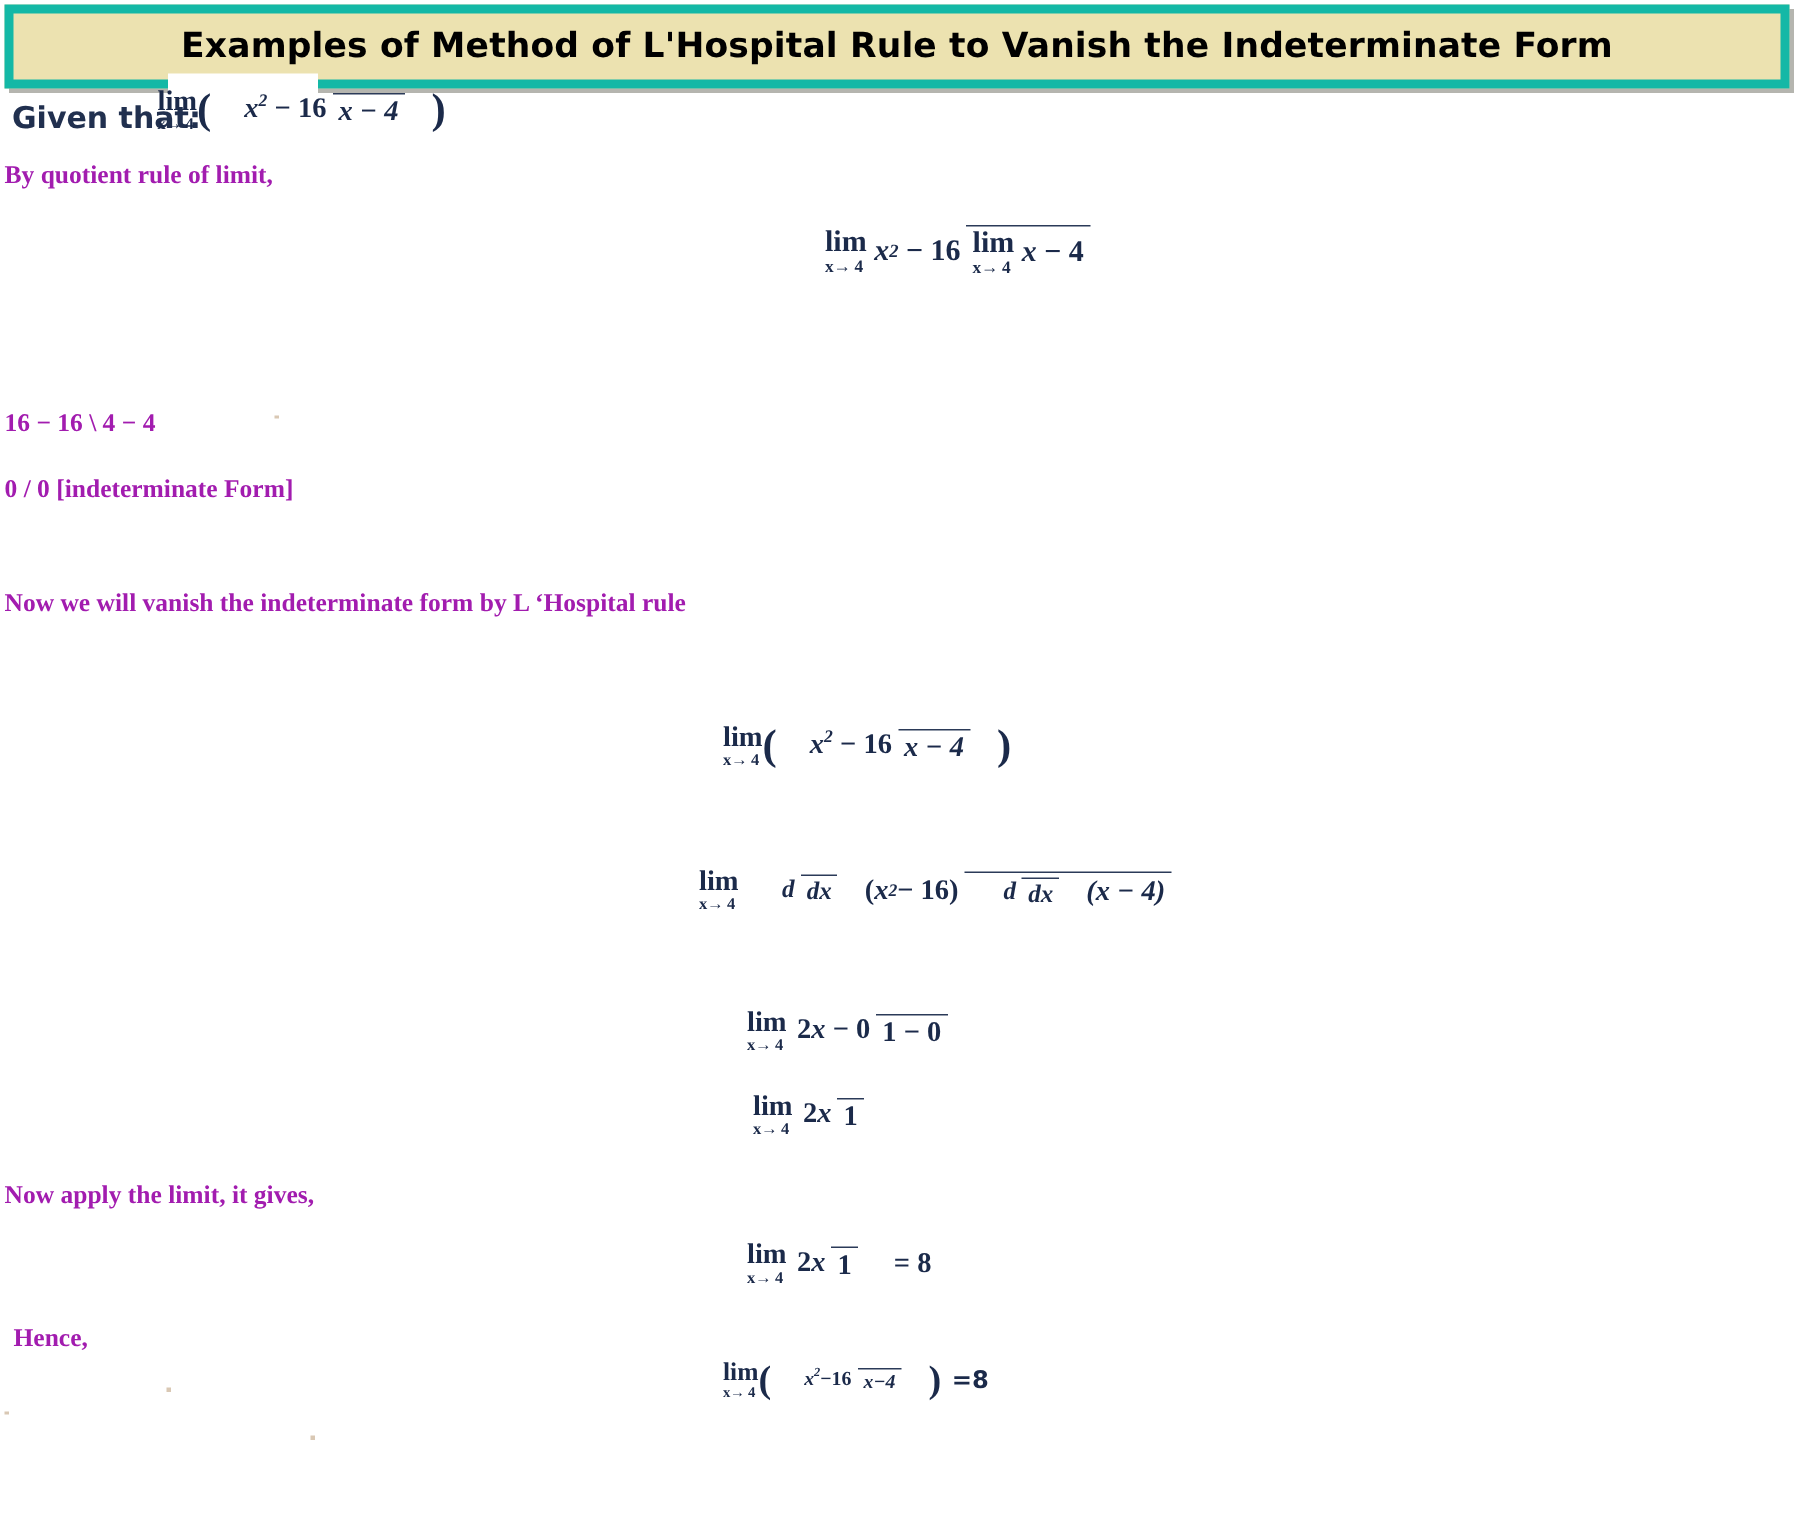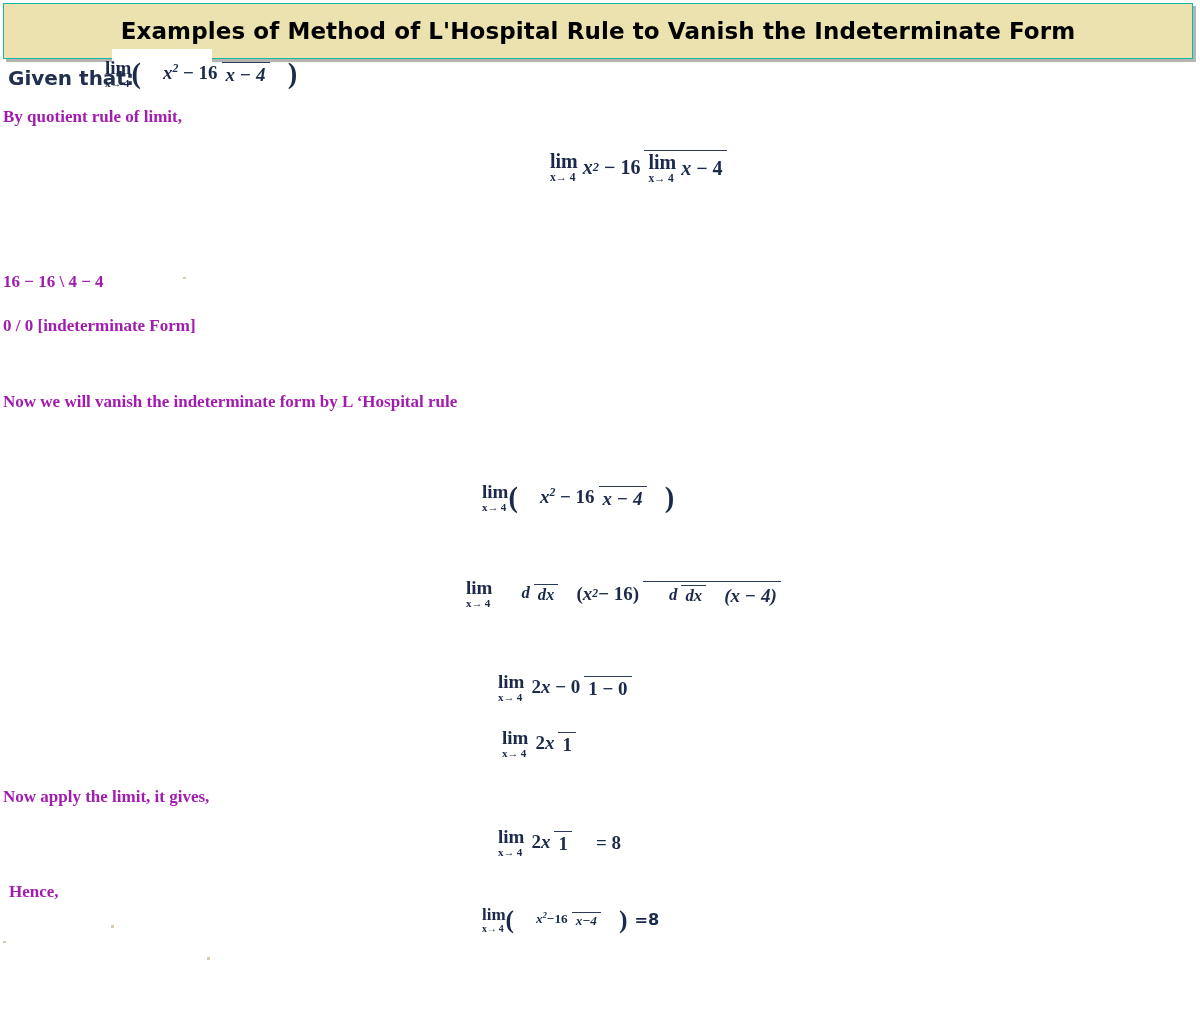--- a/index.html
+++ b/index.html
@@ -17,21 +17,21 @@
   }
 
   
   .banner {
     position: absolute;
     left: 3px;
     top: 3px;
     width: 1190px;
     height: 56px;
     background: #ece2b0;
-    border: 1px solid #14b8a6;
+    border: 6px solid #14b8a6;
     box-sizing: border-box;
     box-shadow: 3px 3px 0 rgba(120,120,110,0.55);
   }
   .banner-title {
     position: absolute;
     left: 0;
     right: 0;
     top: 50%;
     transform: translateY(-50%);
     text-align: center;

